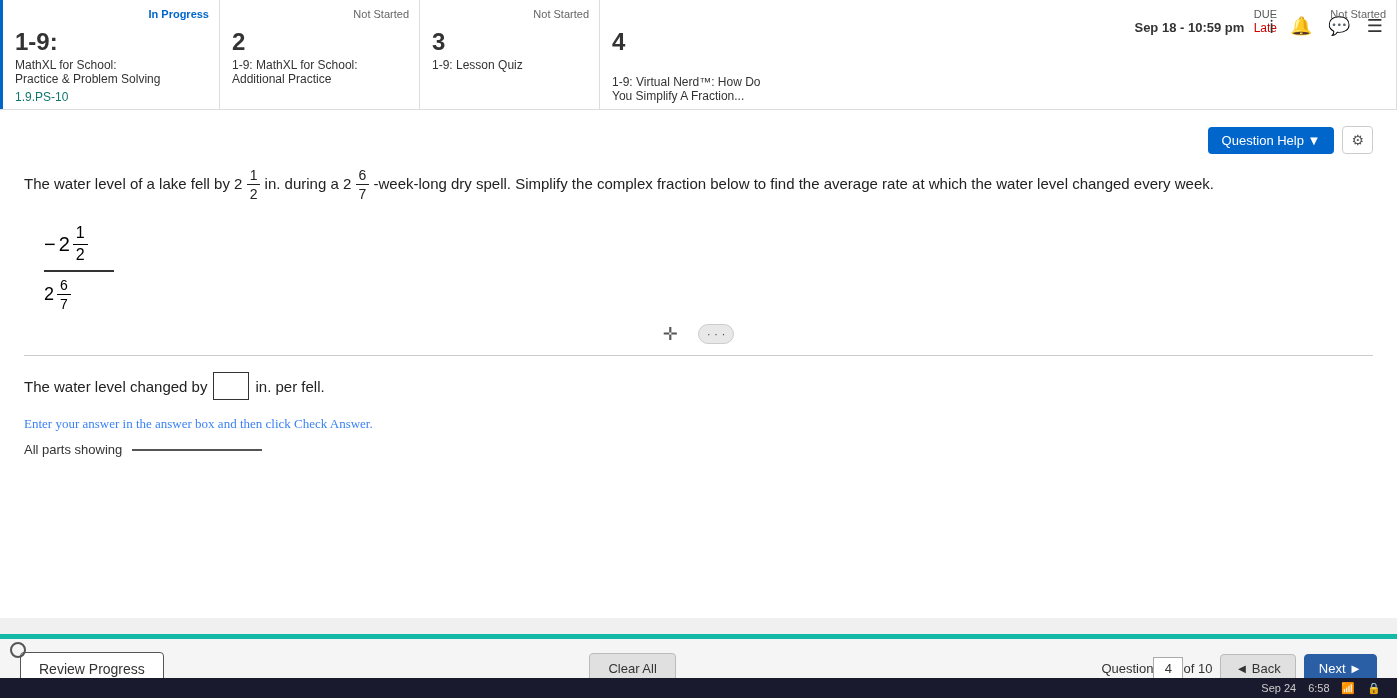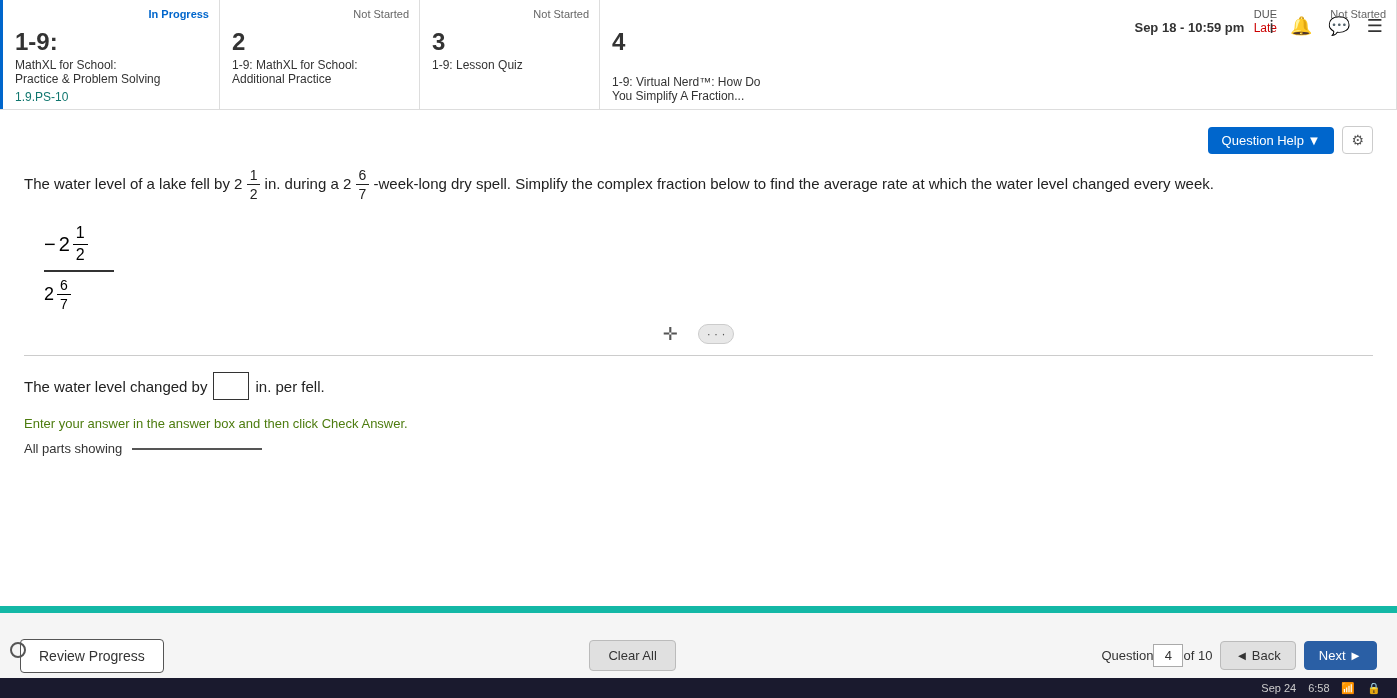--- a/index.html
+++ b/index.html
@@ -219,22 +219,23 @@
 
     .hint-text {
       font-size: 12px;
       color: #888;
       margin-top: 8px;
     }
 
     
     .footer-instructions {
       font-size: 13px;
-      color: #4d7c0f;
+      color: #3b82f6;
       margin-top: 14px;
+      font-family: Liberation Serif, serif;
     }
 
     .all-parts {
       display: flex;
       align-items: center;
       gap: 10px;
       margin-top: 10px;
       font-size: 13px;
       color: #333;
     }
@@ -244,23 +245,23 @@
       width: 130px;
       border-bottom: 2px solid #555;
     }
 
     
     .bottom-bar {
       position: absolute;
       bottom: 0;
       left: 0;
       right: 0;
-      height: 92px;
+      height: 64px;
       background: #f5f5f5;
-      border-top: 7px solid #14b8a6;
+      border-top: 5px solid #14b8a6;
       display: flex;
       align-items: center;
       justify-content: space-between;
       padding: 0 20px;
     }
 
     .review-progress-btn {
       background: #fff;
       border: 1.5px solid #555;
       padding: 8px 18px;

